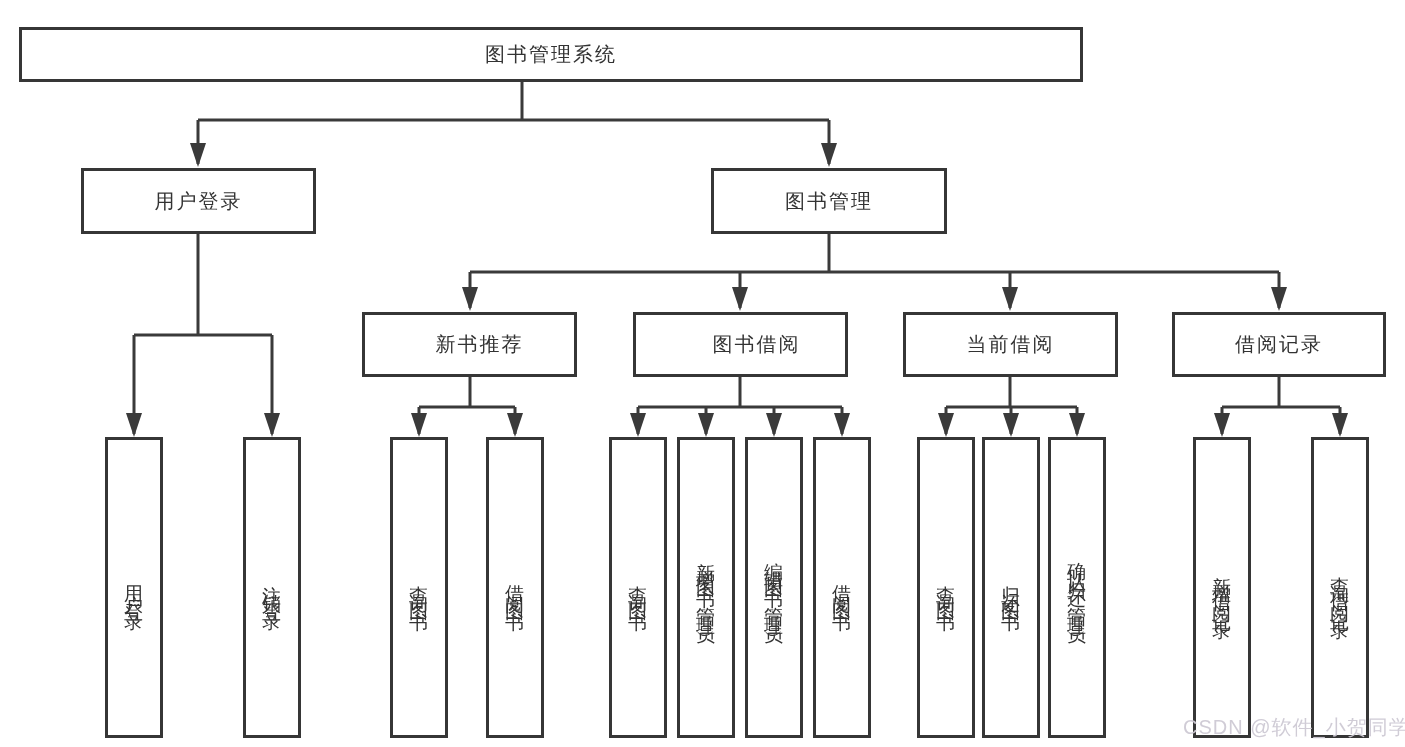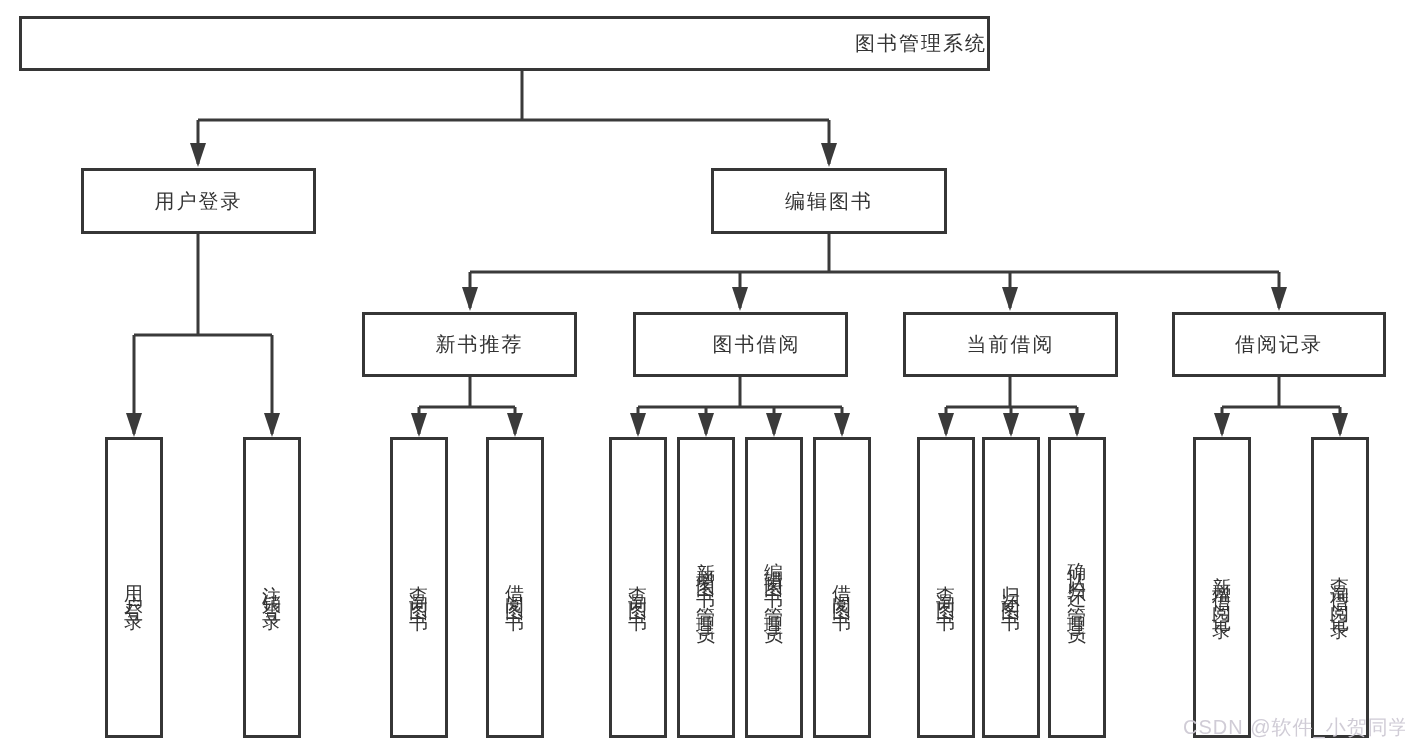--- a/index.html
+++ b/index.html
@@ -99,29 +99,29 @@
       <polygon points="766,413 782,413 774,437"></polygon>
       <polygon points="834,413 850,413 842,437"></polygon>
       <polygon points="938,413 954,413 946,437"></polygon>
       <polygon points="1003,413 1019,413 1011,437"></polygon>
       <polygon points="1069,413 1085,413 1077,437"></polygon>
       <polygon points="1214,413 1230,413 1222,437"></polygon>
       <polygon points="1332,413 1348,413 1340,437"></polygon>
     </g>
   </svg>
 
-  <div class="hbox" style="left:19px; top:16px; width:971px; height:55px;justify-content:flex-end;">
+  <div class="hbox" style="left:19px; top:27px; width:1064px; height:55px;">
     <span>图书管理系统</span>
   </div>
 
   <div class="hbox" style="left:81px; top:168px; width:235px; height:66px;">
     <span>用户登录</span>
   </div>
   <div class="hbox" style="left:711px; top:168px; width:236px; height:66px;">
-    <span>编辑图书</span>
+    <span>图书管理</span>
   </div>
 
   <div class="hbox" style="left:362px; top:312px; width:215px; height:65px;padding-left:20px;">
     <span>新书推荐</span>
   </div>
   <div class="hbox" style="left:633px; top:312px; width:215px; height:65px;padding-left:32px;">
     <span>图书借阅</span>
   </div>
   <div class="hbox" style="left:1172px; top:312px; width:214px; height:65px;">
     <span>借阅记录</span>

